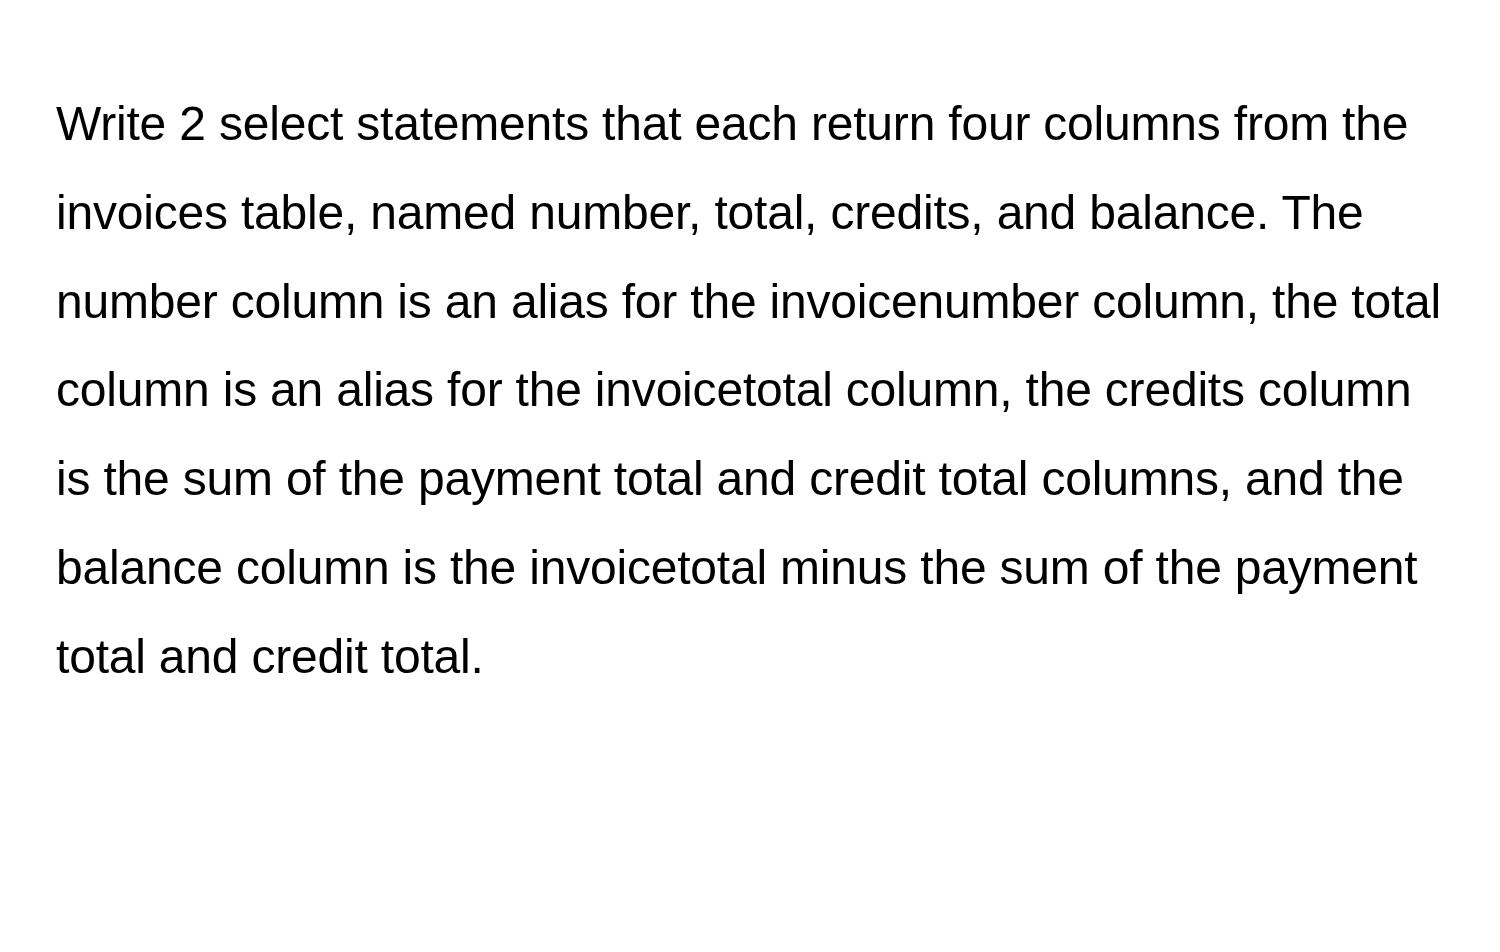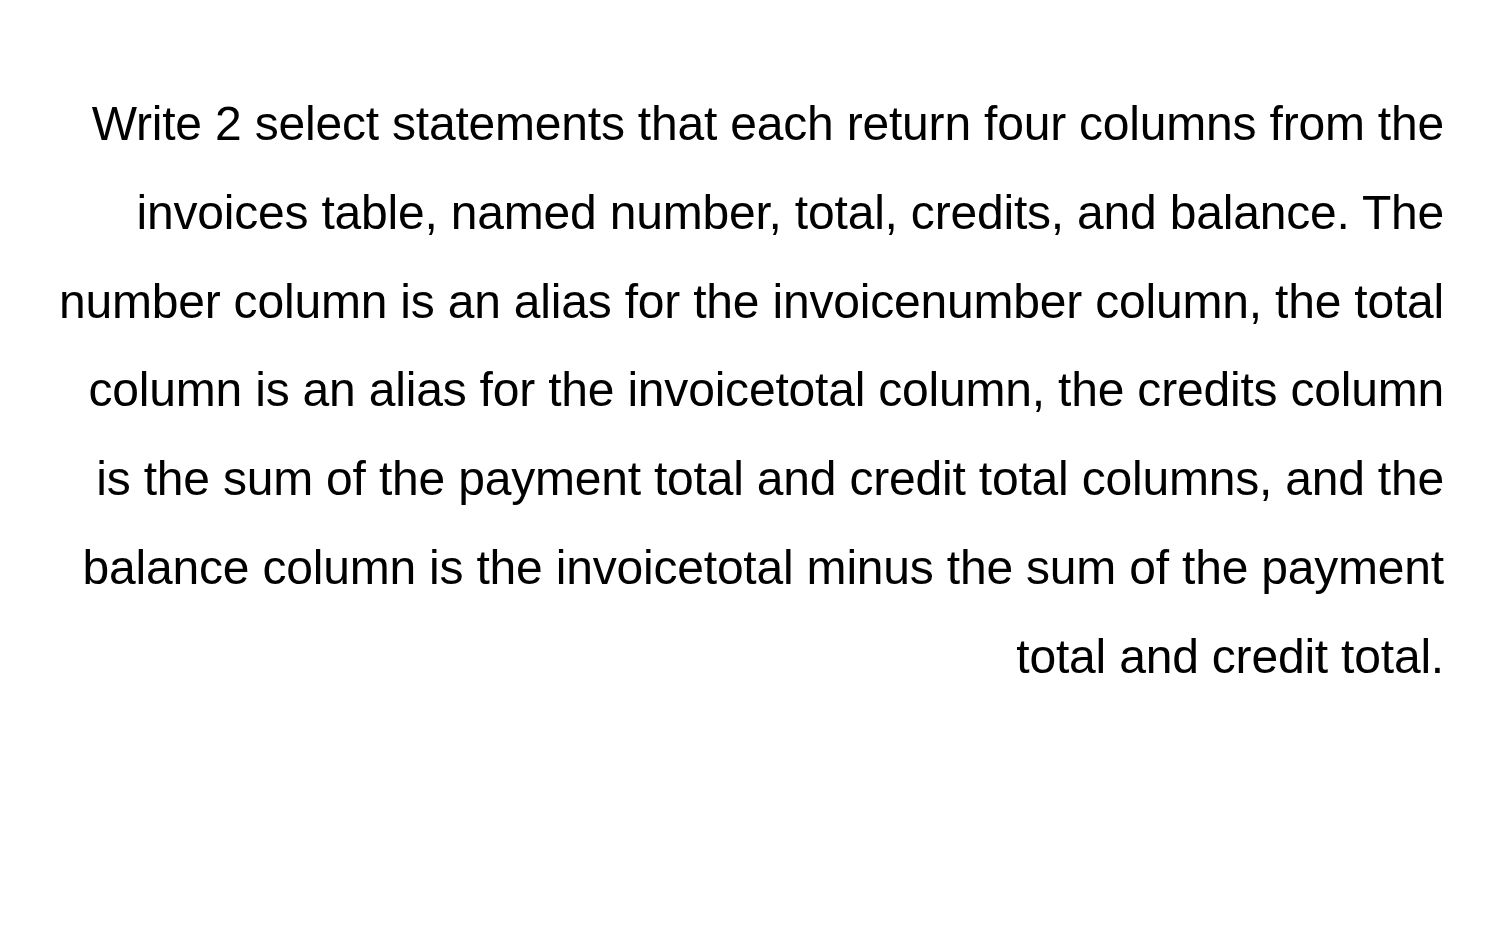--- a/index.html
+++ b/index.html
@@ -1,19 +1,18 @@
 <!DOCTYPE html>
 <html><head>
   <meta charset="utf-8">
   <style>
     * {
       margin: 0;
       padding: 0;
       box-sizing: border-box;
-      text-align: right;
     }
     body {
       width: 1500px;
       height: 952px;
       background: #ffffff;
       font-family: -apple-system, BlinkMacSystemFont, "Segoe UI", Helvetica, Arial, sans-serif;
       padding: 80px 56px 80px 56px;
     }
     .paragraph {
       font-size: 48px;

